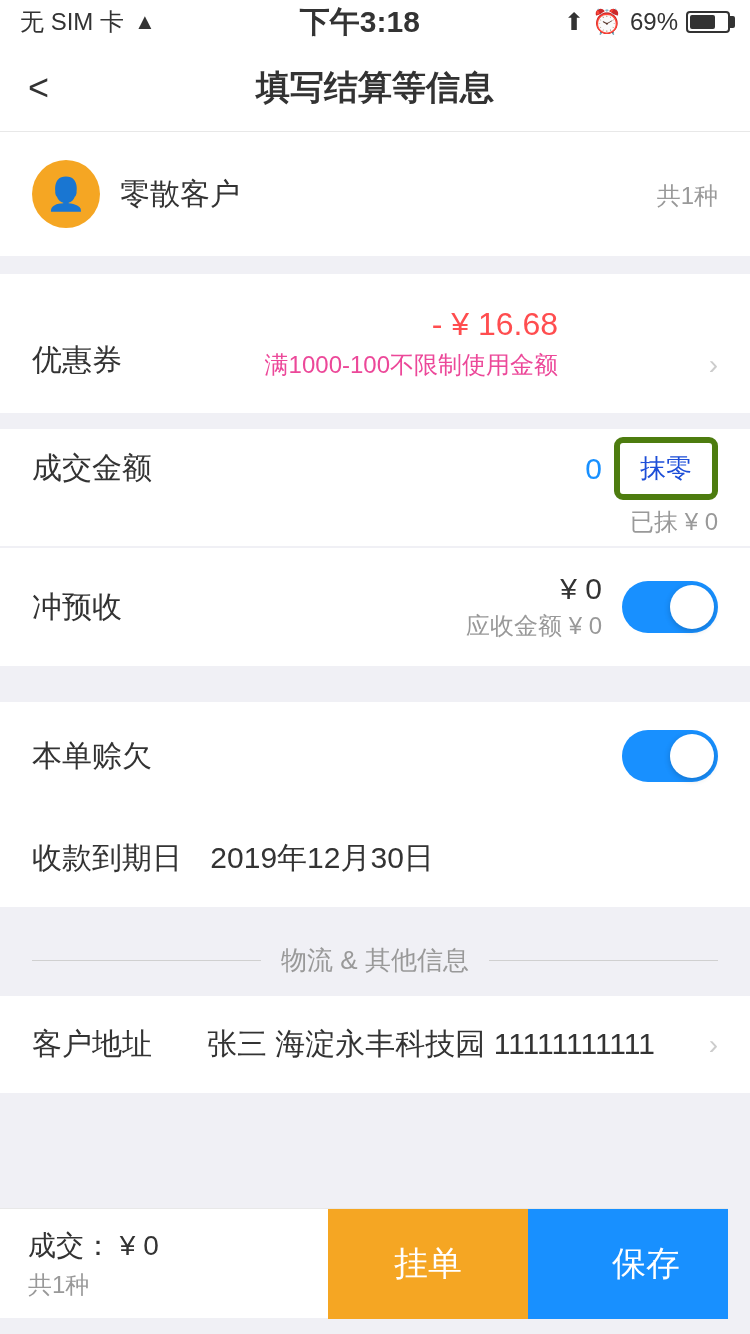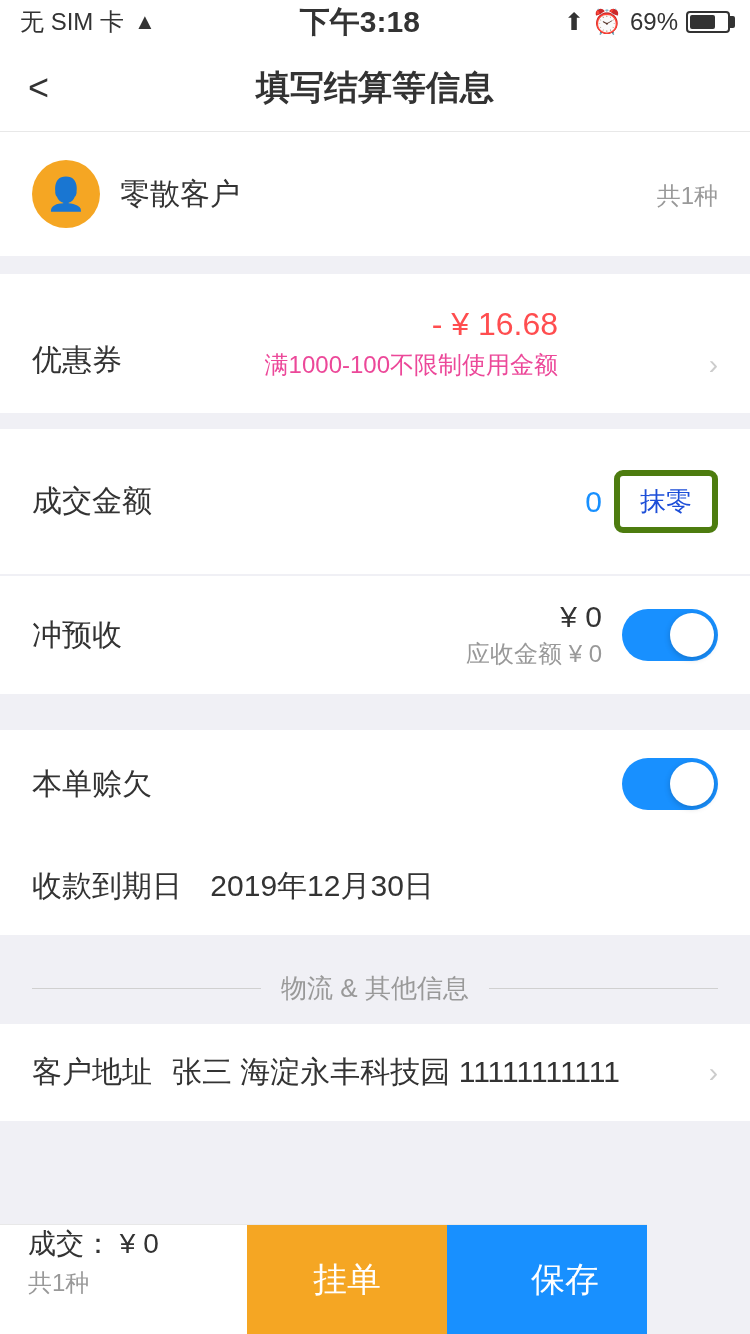--- a/index.html
+++ b/index.html
@@ -146,21 +146,21 @@
       width: 44px; height: 44px; border-radius: 50%;
       background: white;
       box-shadow: 0 2px 6px rgba(0,0,0,0.2);
       transition: left 0.2s;
     }
     .toggle-switch.on .toggle-knob { left: 48px; }
 
     
     .amount-section {
       background: #fff;
-      padding: 41px 32px;
+      padding: 8px 32px;
     }
     .amount-row {
       display: flex; align-items: center; justify-content: space-between;
     }
     .amount-sub-row {
       display: flex; justify-content: flex-end;
       margin-top: 6px; font-size: 24px; color: #999;
     }
 
     
@@ -198,32 +198,33 @@
       display: flex; align-items: center; justify-content: center;
       gap: 20px;
     }
     .logistics-line { flex: 1; height: 1px; background: #d0d0d0; }
     .logistics-text { font-size: 26px; color: #999; }
 
     
     .address-section {
       background: #fff;
       padding: 28px 32px;
-      display: flex; align-items: center; justify-content: space-between;
+      display: flex; align-items: center; justify-content: space-between; gap: 35px;
     }
     .address-label { font-size: 30px; color: #333; flex-shrink: 0; margin-right: 20px; }
     .address-value { font-size: 30px; color: #333; flex: 1; }
 
     
     .bottom-bar {
       position: fixed;
-      bottom: 0; left: 0; width: 647px;
+      bottom: 16px; left: 0; width: 728px;
       height: 110px;
       background: #fff;
       display: flex;
+      align-items: center;
       border-top: 1px solid #e8e8e8;
     }
     .bottom-info {
       flex: 1; padding: 0 28px;
     }
     .bottom-deal-value { font-size: 28px; color: #333; font-weight: 500; }
     .bottom-count { font-size: 24px; color: #999; margin-top: 4px; }
     .btn-pending {
       width: 200px; height: 110px;
       background: #f5a623;
@@ -292,20 +293,23 @@
 
   <div class="divider-section"></div>
 
   <div class="amount-section section-white">
     <div class="amount-row">
       <span class="row-label">成交金额</span>
       <div class="row-right">
         <span class="row-value-blue">0</span>
         <button class="moling-btn">抹零</button>
       </div>
+    </div>
+    <div class="amount-sub-row">
+      <span>已抹  ¥ 0</span>
     </div>
   </div>
 
   <div class="prepay-section section-white">
     <span class="row-label">冲预收</span>
     <div class="prepay-right">
       <div class="prepay-values">
         <div class="prepay-main">¥ 0</div>
         <div class="prepay-sub">应收金额 ¥ 0</div>
       </div>

